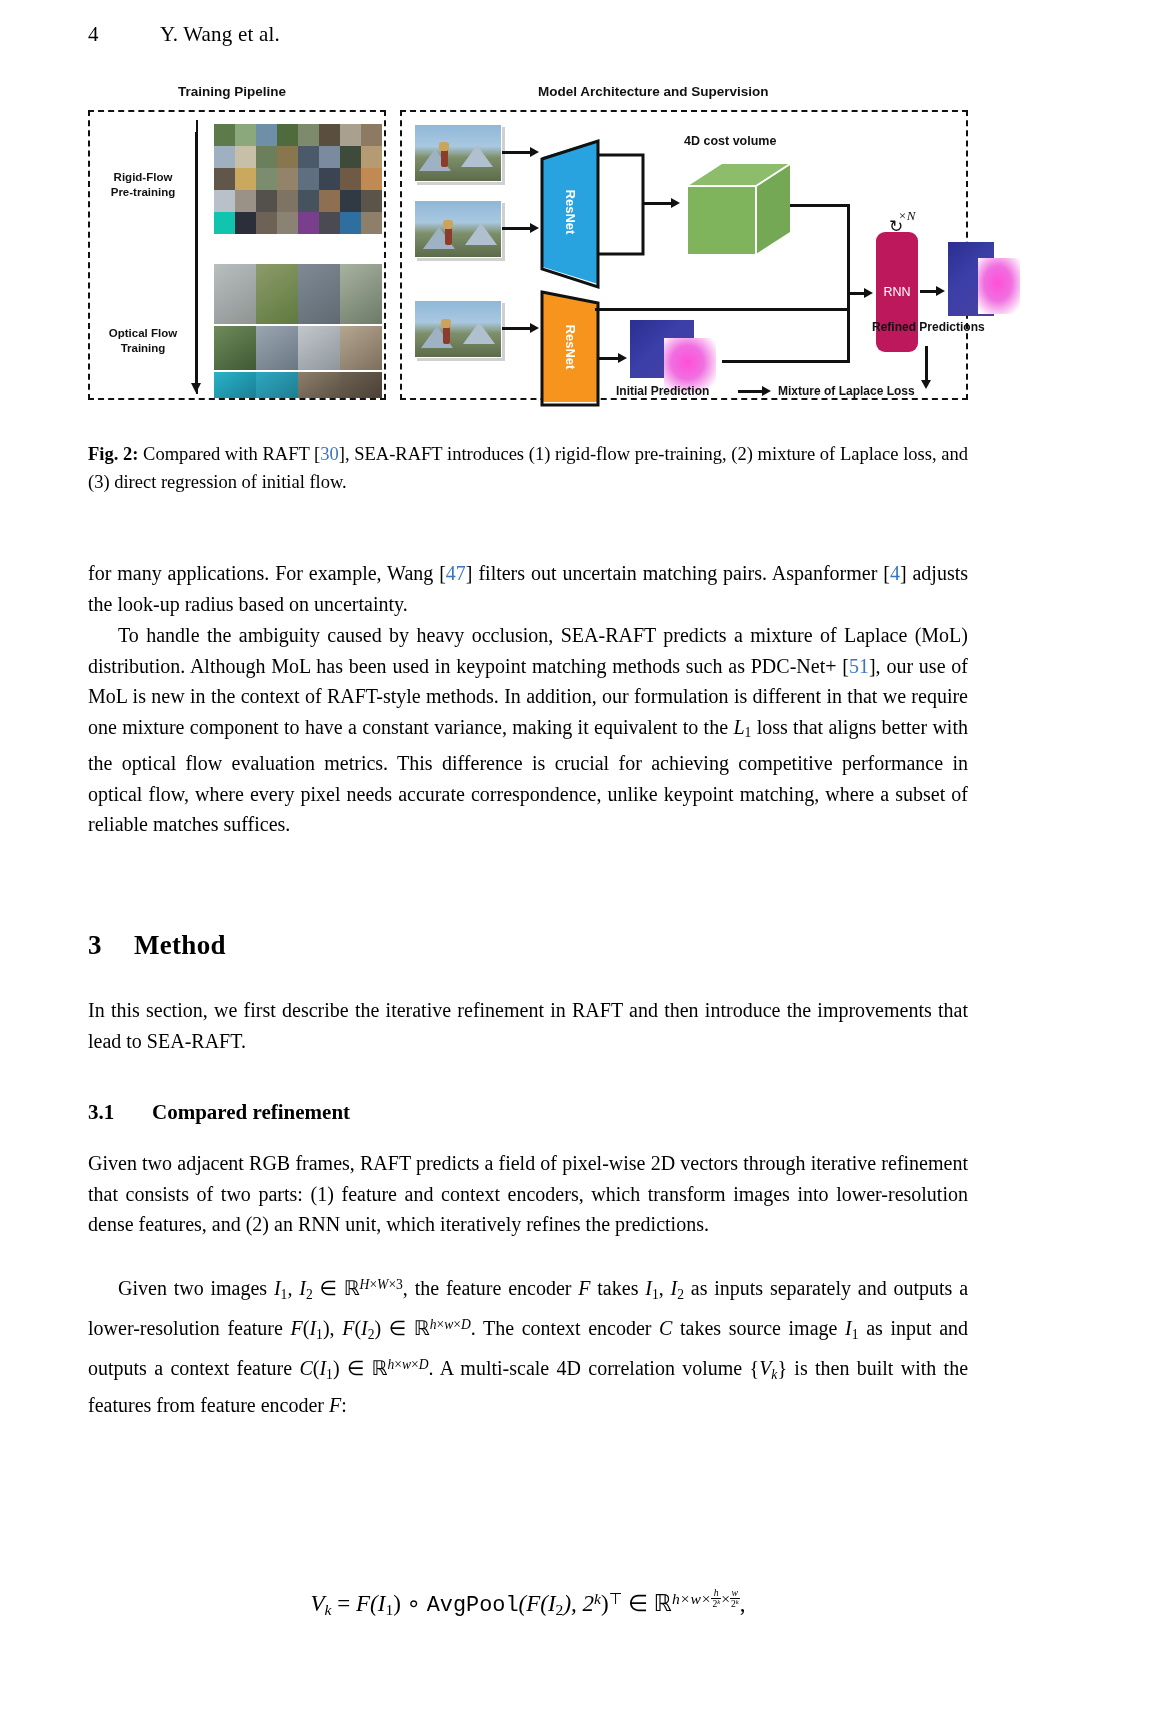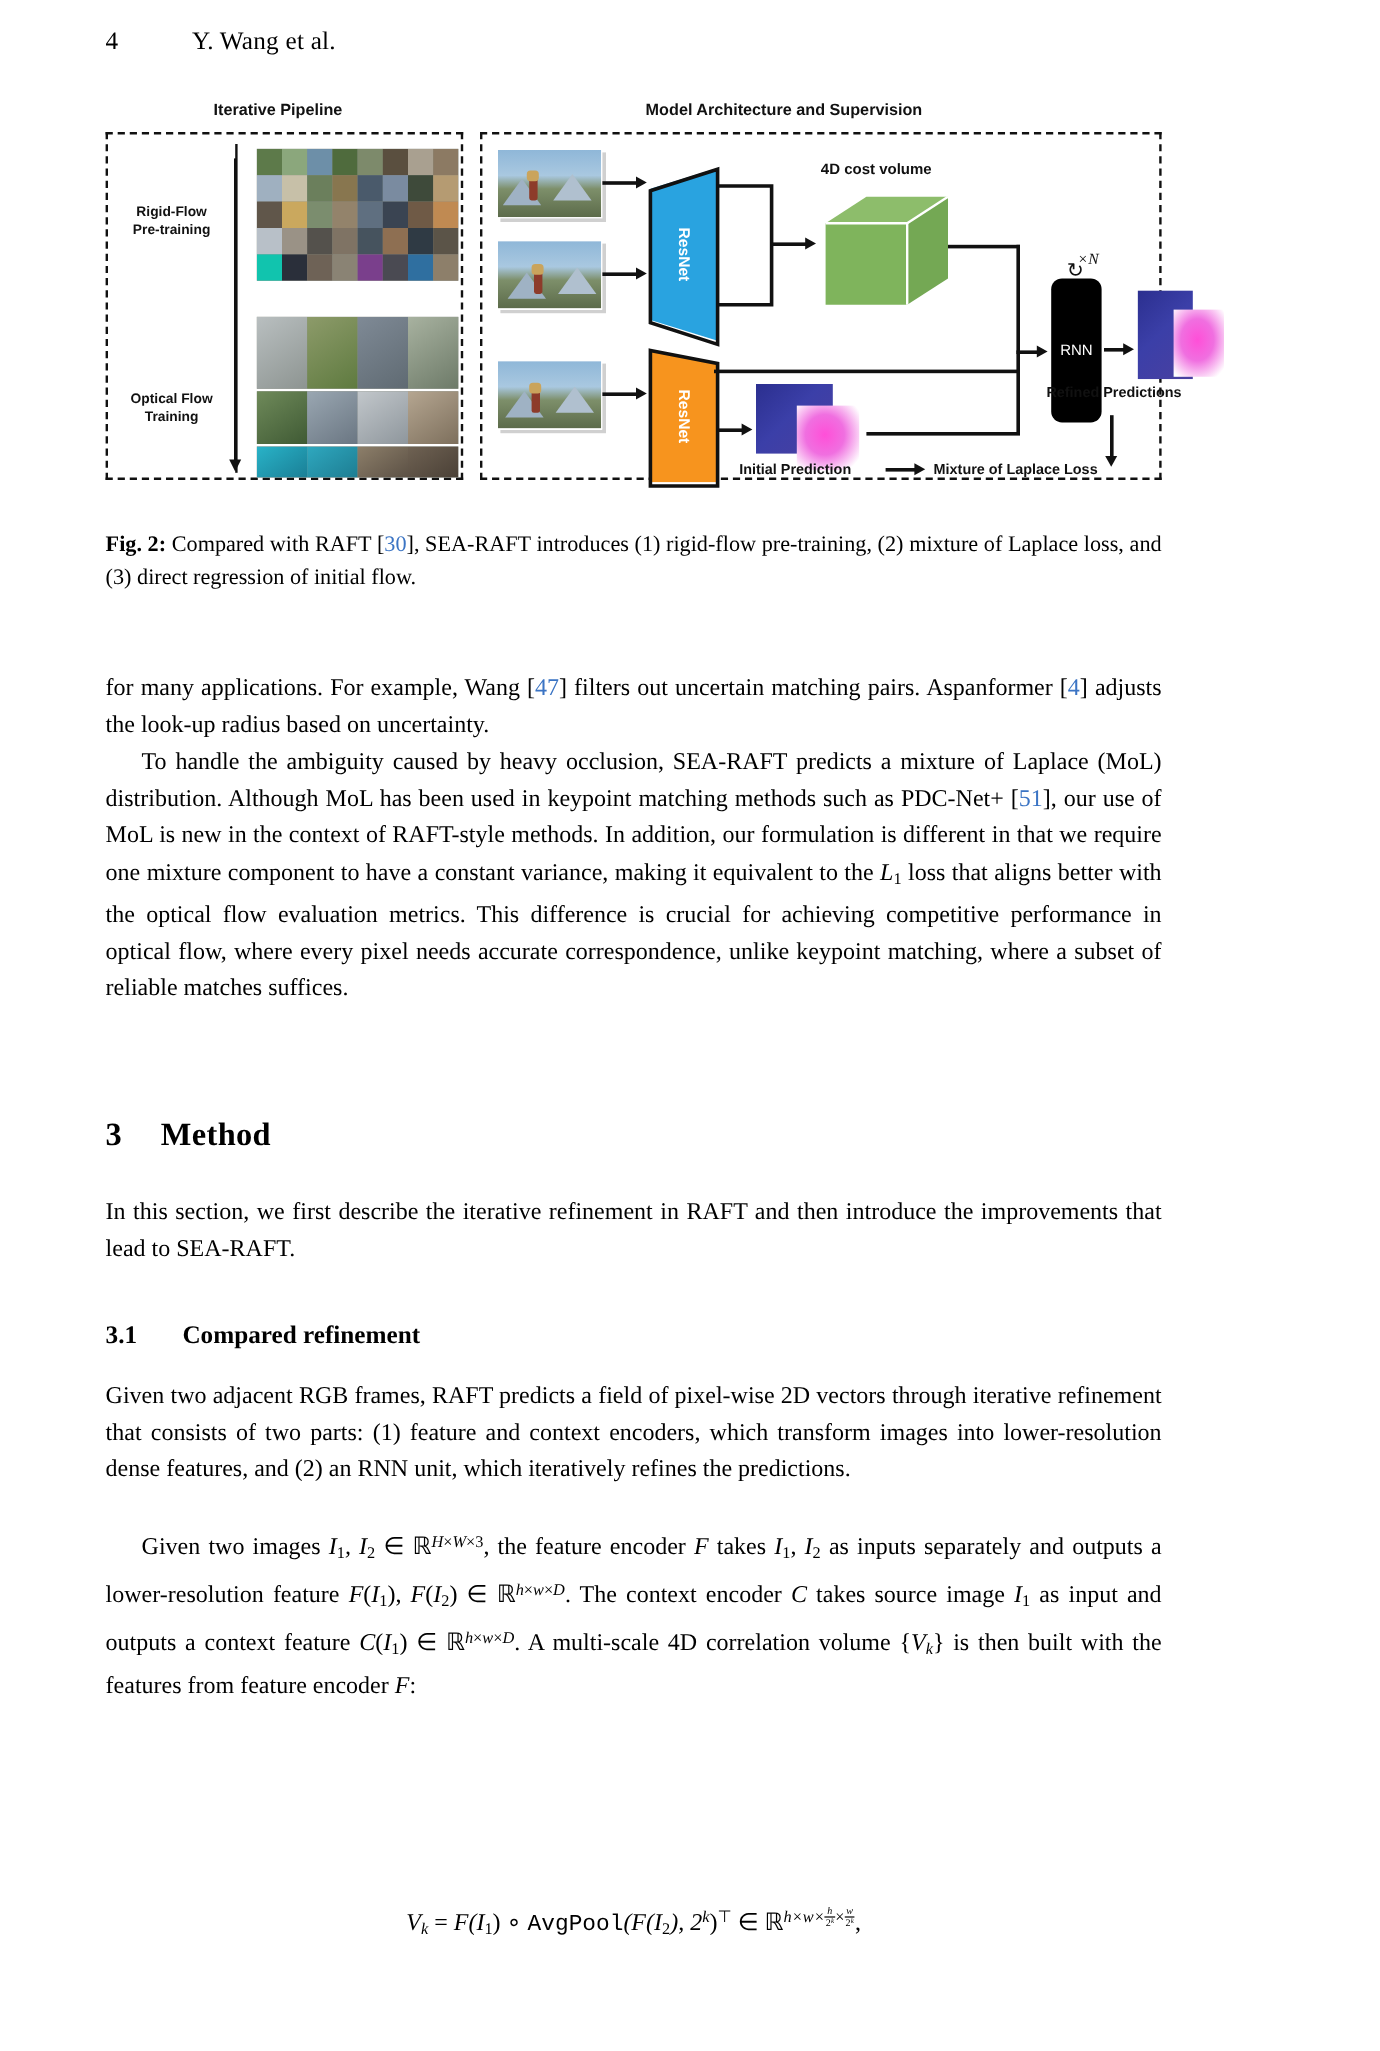--- a/index.html
+++ b/index.html
@@ -172,21 +172,21 @@
     position: absolute;
     font-family: "Liberation Sans", sans-serif;
     font-weight: bold;
     font-size: 12.5px;
     white-space: nowrap;
     color: #111;
   }
 
   .rnn-box {
     position: absolute;
-    background: #000000;
+    background: #be185d;
     border-radius: 9px;
   }
   .rnn-box .label {
     position: absolute;
     left: 50%; top: 50%;
     transform: translate(-50%,-50%);
     color: #fff;
     font-family: "Liberation Sans", sans-serif;
     font-size: 12.5px;
     font-weight: normal;
@@ -294,21 +294,21 @@
   .mathup { font-style: normal; }
   .mono { font-family: "Liberation Mono", monospace; font-style: normal; font-size: 0.95em; }
   sub.s { font-style: normal; font-size: 0.68em; vertical-align: -0.25em; }
   sup.s { font-style: normal; font-size: 0.68em; vertical-align: 0.45em; }
 
   .eq {
     position: absolute;
     left: 88px;
     width: 880px;
     text-align: center;
-    font-size: 20px;
+    font-size: 23px;
   }
   .frac {
     display: inline-block;
     vertical-align: -0.35em;
     font-size: 0.62em;
     text-align: center;
     line-height: 1.05;
   }
   .frac .num { display: block; border-bottom: 1px solid #000; padding: 0 1px; }
   .frac .den { display: block; padding: 0 1px; }
@@ -316,21 +316,21 @@
 </style>
 </head>
 <body>
 
 <div class="runhead">
   <span class="pagenum">4</span><span>Y. Wang et al.</span>
 </div>
 
 <div class="figure">
 
-  <div class="fig-title left">Iterative Pipeline</div>
+  <div class="fig-title left">Training Pipeline</div>
   <div class="fig-title right">Model Architecture and Supervision</div>
 
   <div class="panel panel-left">
     <div class="vdiv"></div>
     <div class="down-arrow"></div>
 
     <div class="side-label rigid">Rigid-Flow<br>Pre-training</div>
     <div class="side-label optical">Optical Flow<br>Training</div>
 
     <div class="mosaic mosaic-top">

